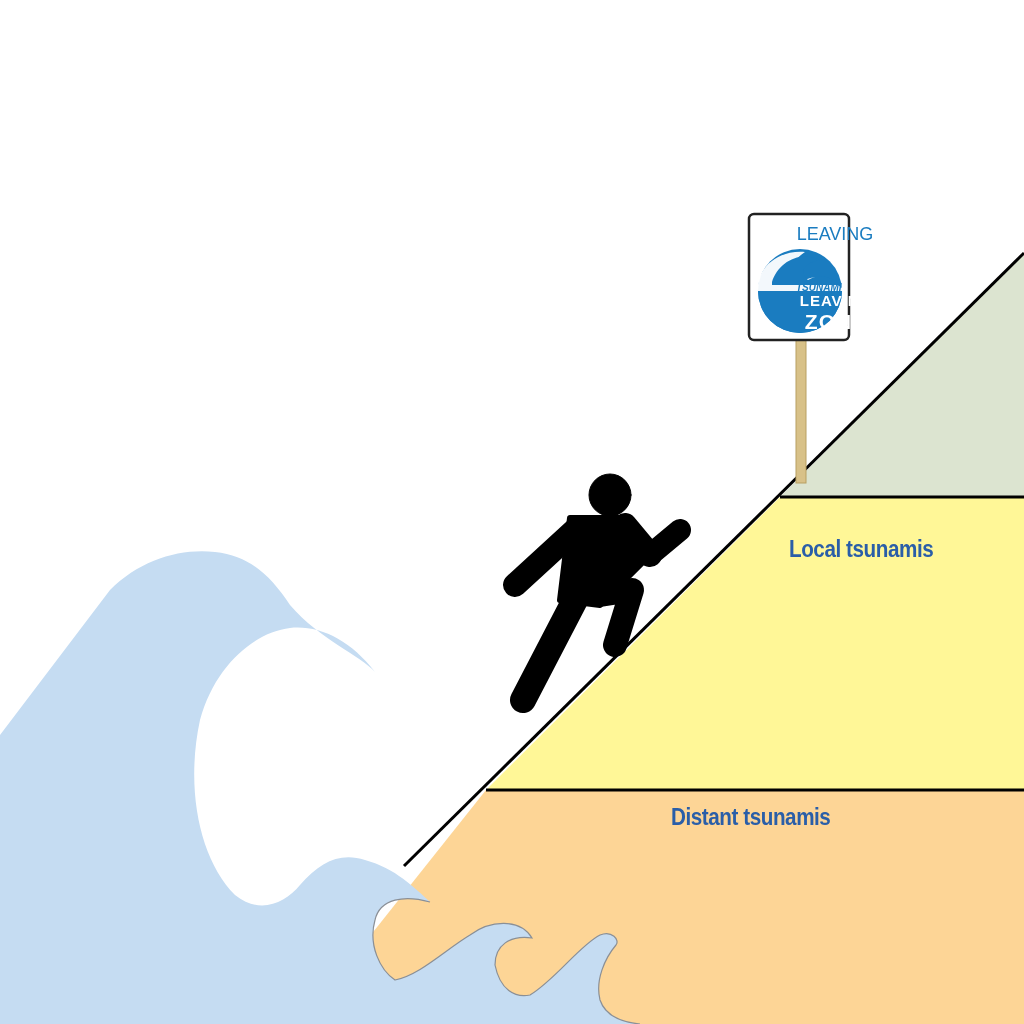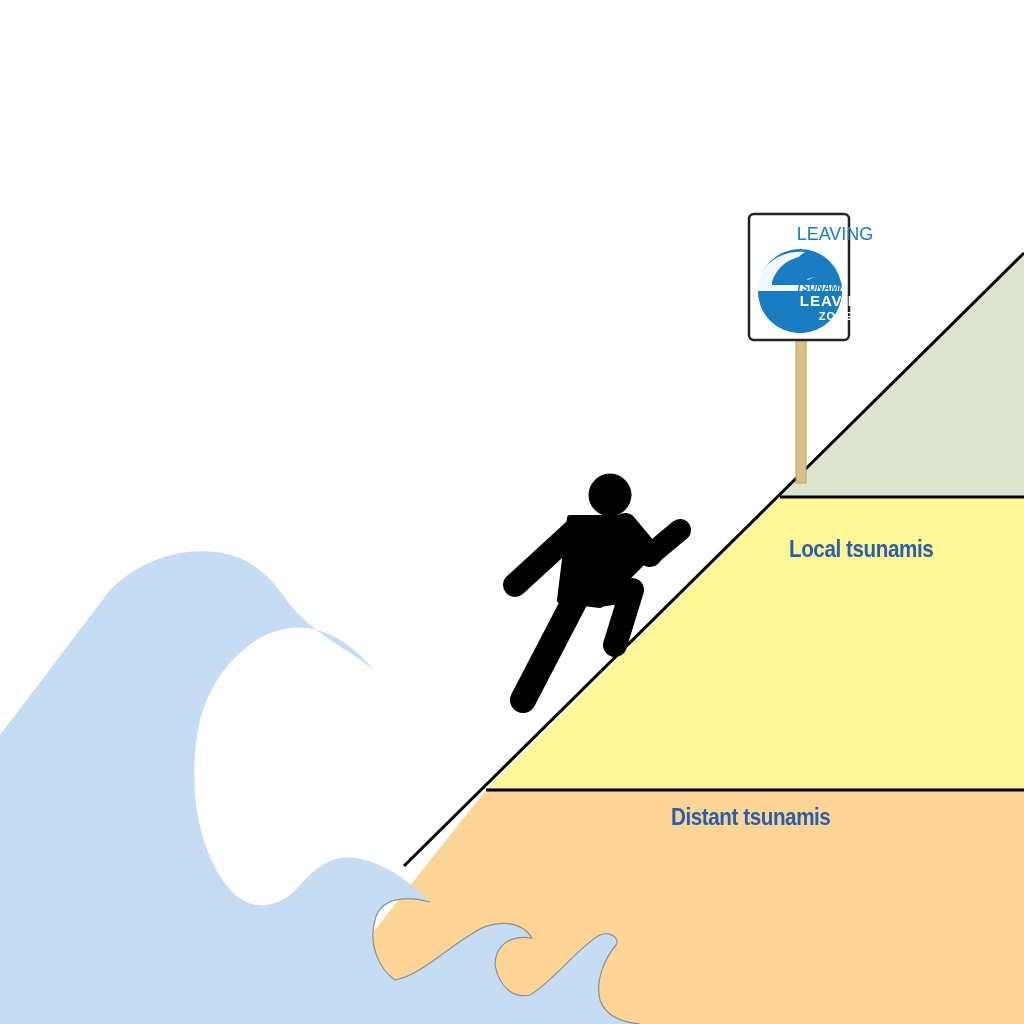--- a/index.html
+++ b/index.html
@@ -21,21 +21,21 @@
     .sign-text {
       position: absolute;
       font-family: "Liberation Sans", sans-serif;
       white-space: nowrap;
       text-align: center;
       margin-left: 36px;
     }
     .sign-leaving { left: 752px; top: 224px; width: 94px; font-size: 18px; color: #1a7cc0; }
     .sign-tsunami { left: 760px; top: 282px; font-size: 10px; font-style: italic; color: #1a7cc0; font-weight: bold; }
     .sign-hazard { left: 758px; top: 292px; width: 84px; font-size: 15px; font-weight: bold; color: #ffffff; letter-spacing: 1px; }
-    .sign-zone { left: 758px; top: 310px; width: 84px; font-size: 11px; font-weight: bold; color: #ffffff; letter-spacing: 1px; }
+    .sign-zone { left: 758px; top: 310px; width: 84px; font-size: 21px; font-weight: bold; color: #ffffff; letter-spacing: 1px; }
   </style>
 </head>
 <body>
 
 <svg class="scene" viewBox="0 0 1024 1024" xmlns="http://www.w3.org/2000/svg">
 
   <polygon points="486,790 1024,790 1024,1024 300,1024" fill="#fdd596"></polygon>
 
   <polygon points="780,497 1024,497 1024,790 486,790" fill="#fff797"></polygon>
 

